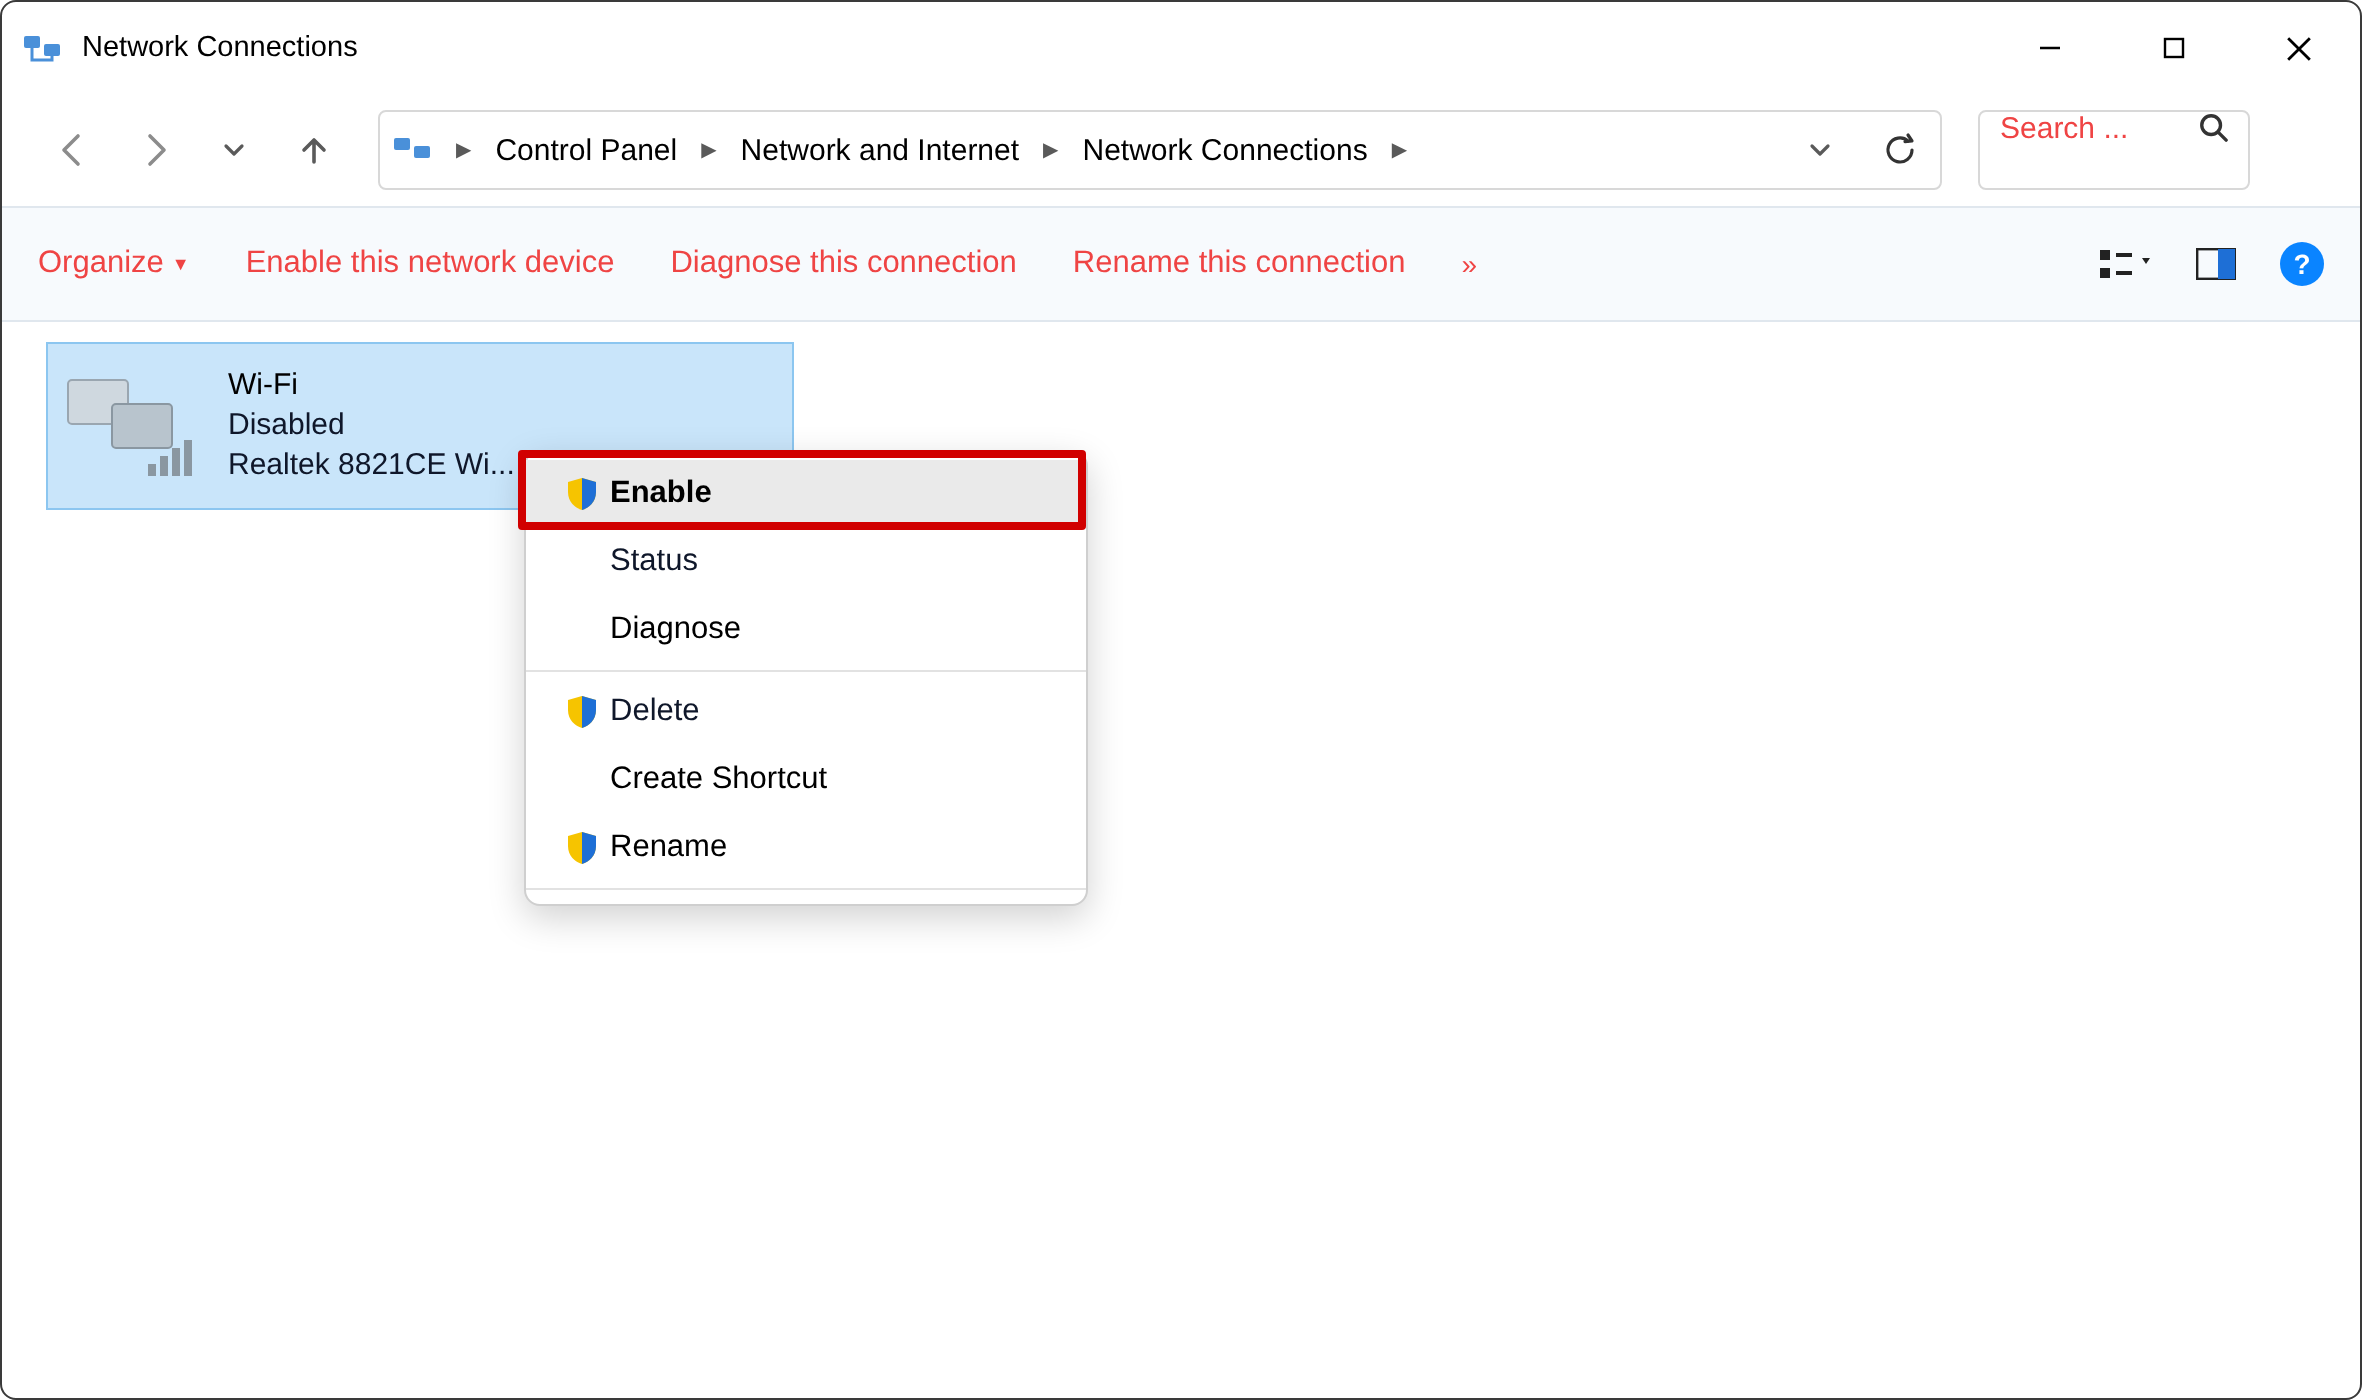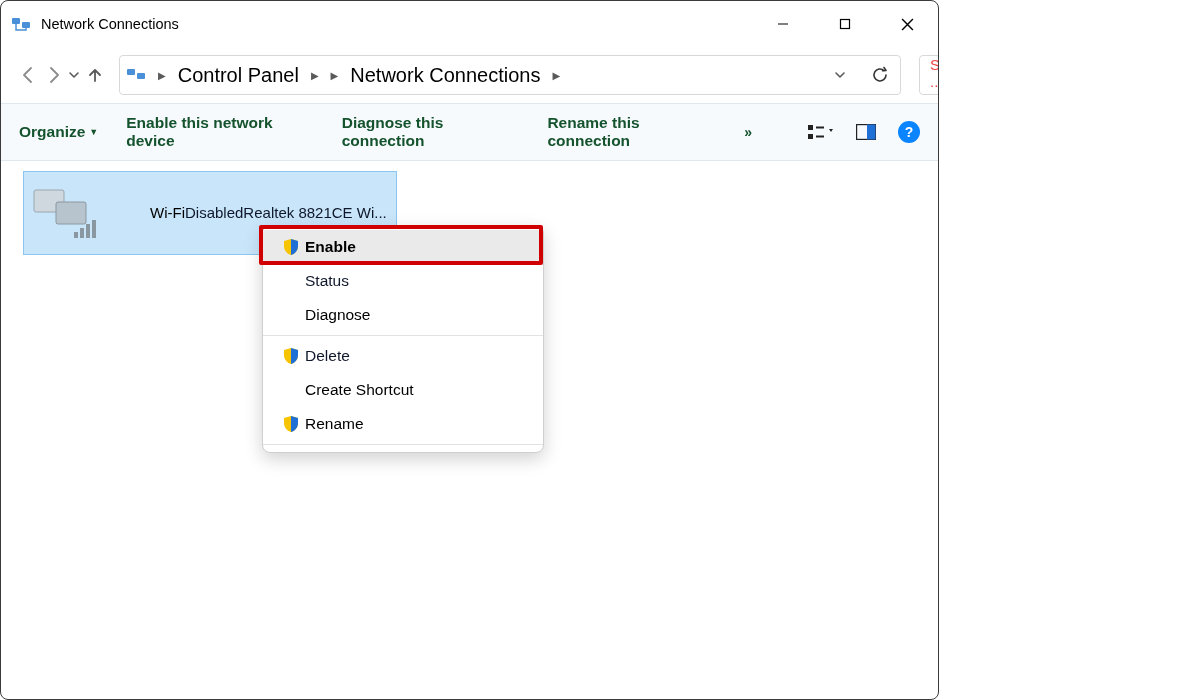--- a/index.html
+++ b/index.html
@@ -1,45 +1,45 @@
 <!DOCTYPE html>
 <html><head>
 <meta charset="utf-8">
 <style>
   html,body{margin:0;padding:0;font-family:"Segoe UI",Arial,sans-serif;font-size:15px;color:#000;background:#fff;}
-  .window{width:939px;height:700px;border:1px solid #3a3a3a;border-radius:8px;box-sizing:border-box;overflow:hidden;position:relative;background:#fff;}
+  .window{width:1181px;height:700px;border:1px solid #3a3a3a;border-radius:8px;box-sizing:border-box;overflow:hidden;position:relative;background:#fff;}
   
   .titlebar{height:46px;display:flex;align-items:center;padding-left:10px;box-sizing:border-box;}
   .titlebar .app-icon{width:20px;height:20px;margin-right:10px;}
   .titlebar .title{font-size:14.5px;}
   .win-controls{position:absolute;right:0;top:0;display:flex;height:46px;}
   .win-btn{width:62px;height:46px;display:flex;align-items:center;justify-content:center;font-size:14px;color:#222;}
   
   .navrow{height:56px;display:flex;align-items:center;padding:0 18px;gap:4px;}
   .nav-btn{width:36px;height:36px;display:flex;align-items:center;justify-content:center;color:#5a5a5a;border-radius:4px;}
   .nav-btn.disabled{color:#8c8c8c;}
   .addr{flex:0 0 auto;height:40px;border:1px solid #d8d8d8;border-radius:4px;display:flex;align-items:center;margin-left:10px;width:782px;box-sizing:border-box;background:#fff;}
   .addr .seg-icon{width:32px;display:flex;align-items:center;justify-content:center;}
-  .addr .crumb{display:flex;align-items:center;padding:0 6px;height:100%;font-size:20px;}
+  .addr .crumb{display:flex;align-items:center;padding:0 6px;height:100%;font-size:15px;}
   .addr .chev{padding:0 6px;color:#5a5a5a;font-size:10px;}
   .addr-right{margin-left:auto;display:flex;align-items:center;}
   .addr-right .nav-btn{width:40px;}
   .searchbox{height:40px;border:1px solid #d8d8d8;border-radius:4px;margin-left:14px;width:136px;display:flex;padding:0 10px;box-sizing:border-box;color:#ef4444;justify-content:space-between;}
   
   .toolbar{height:56px;background:#f7fafd;border-top:1px solid #e0e7ee;border-bottom:1px solid #e0e7ee;display:flex;align-items:center;padding:0 18px;gap:28px;}
-  .toolbar .tb-btn{font-size:15.5px;color:#14532d;display:flex;align-items:center;gap:4px;font-weight:bold;}
+  .toolbar .tb-btn{font-size:15.5px;color:#ef4444;display:flex;align-items:center;gap:4px;}
   .toolbar .spacer{flex:1;}
   .tb-right{display:flex;align-items:center;gap:22px;}
   .tb-icon{display:flex;align-items:center;justify-content:center;color:#1a1a1a;}
   .help{width:22px;height:22px;border-radius:50%;background:#0a84ff;color:#fff;display:flex;align-items:center;justify-content:center;font-size:14px;font-weight:bold;}
   
   .content{position:relative;padding:10px 0 0 22px;}
   .tile{width:374px;height:84px;background:#c9e5fa;border:1px solid #8cc6f0;display:flex;align-items:center;gap:12px;box-sizing:border-box;padding:6px;}
   .tile-icon{width:72px;height:58px;position:relative;}
-  .tile-text{display:flex;flex-direction:row;line-height:1.35;font-size:15px;margin-left:36px;}
+  .tile-text{display:flex;flex-direction:column;line-height:1.35;font-size:15px;}
   .tile-text .name{color:#000;}
   .tile-text .sub{color:#0f172a;}
   
   .ctx{position:absolute;left:261px;top:224px;width:280px;background:#fff;border:1px solid #cfcfcf;border-radius:8px;box-shadow:0 6px 18px rgba(0,0,0,.18);padding:4px 0;font-size:15.5px;}
   .ctx-item{height:34px;display:flex;align-items:center;padding:0 14px;position:relative;}
   .ctx-item.disabled{color:#0f172a;}
   .ctx-ico{width:28px;display:flex;align-items:center;justify-content:center;}
   .ctx-label{padding-left:0;}
   .ctx-item.hover{background:#eaeaea;}
   .ctx-item.bold .ctx-label{font-weight:700;}
@@ -106,20 +106,21 @@
     <div class="addr">
       <span class="seg-icon">
         <svg width="20" height="18" viewBox="0 0 20 18">
           <rect x="1" y="3" width="8" height="6" rx="1" fill="#4a90d9"></rect>
           <rect x="11" y="7" width="8" height="6" rx="1" fill="#4a90d9"></rect>
         </svg>
       </span>
       <span class="chev">▶</span>
       <span class="crumb">Control Panel</span>
       <span class="chev">▶</span>
+      <span class="crumb">Network and Internet</span>
       <span class="chev">▶</span>
       <span class="crumb">Network Connections</span>
       <span class="chev">▶</span>
       <span class="addr-right">
         <span class="nav-btn">
           <svg width="14" height="14" viewBox="0 0 14 14">
               <path d="M3 5 L7 9 L11 5" fill="none" stroke="#5a5a5a" stroke-width="1.6" stroke-linecap="round" stroke-linejoin="round"></path>
             </svg>
         </span>
         <span class="nav-btn">

